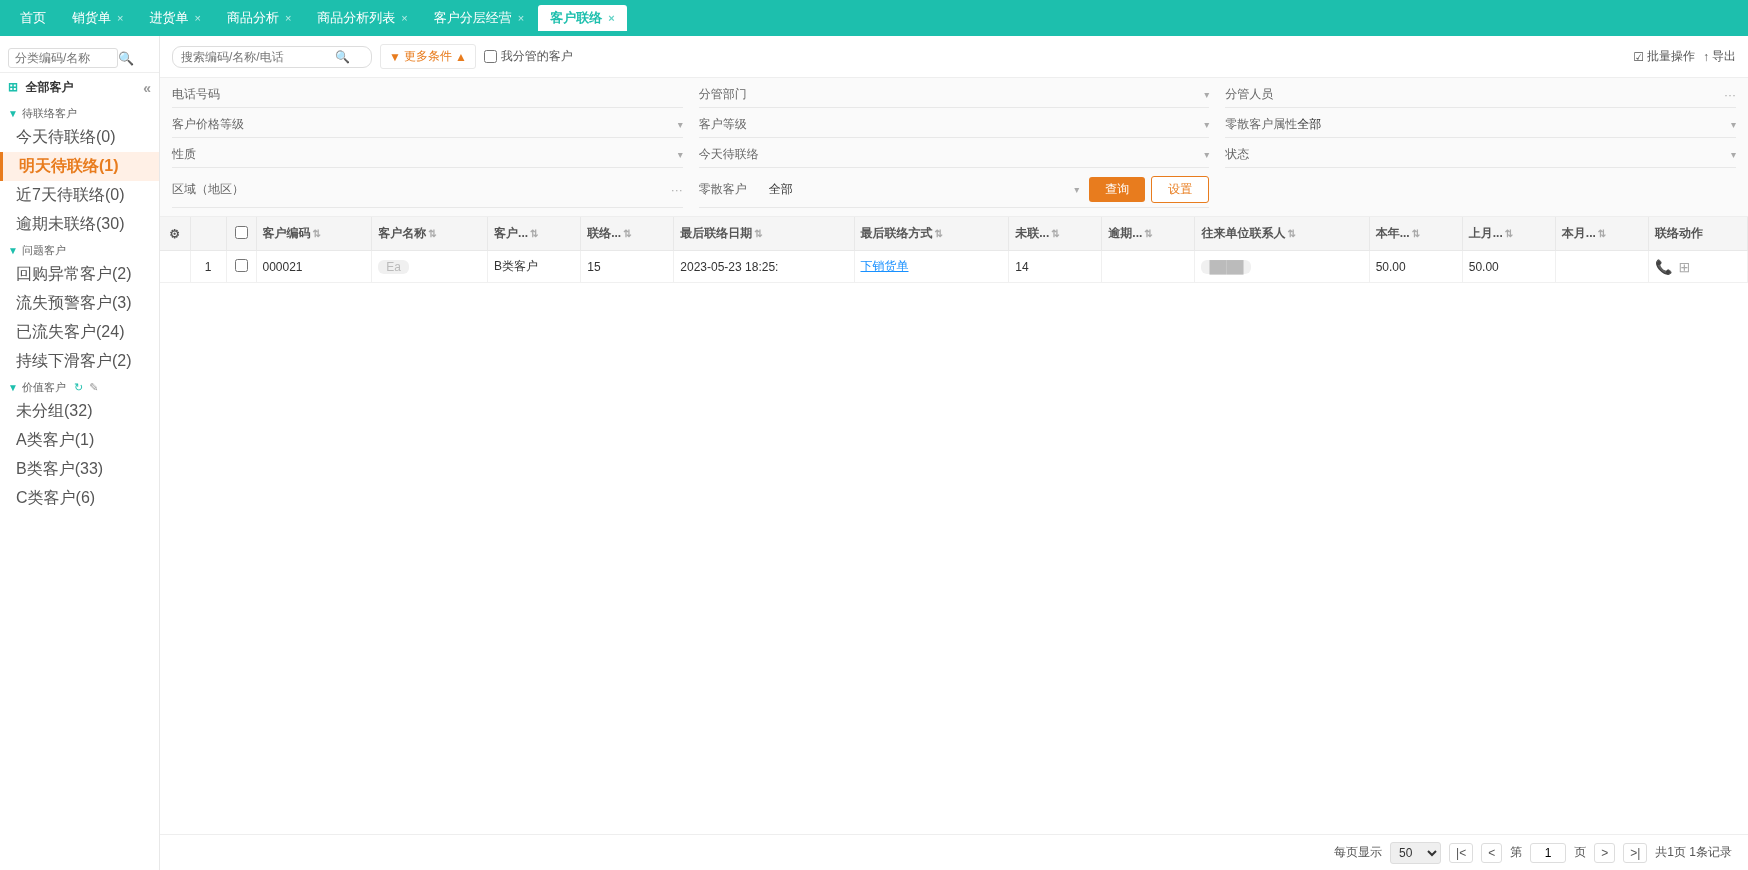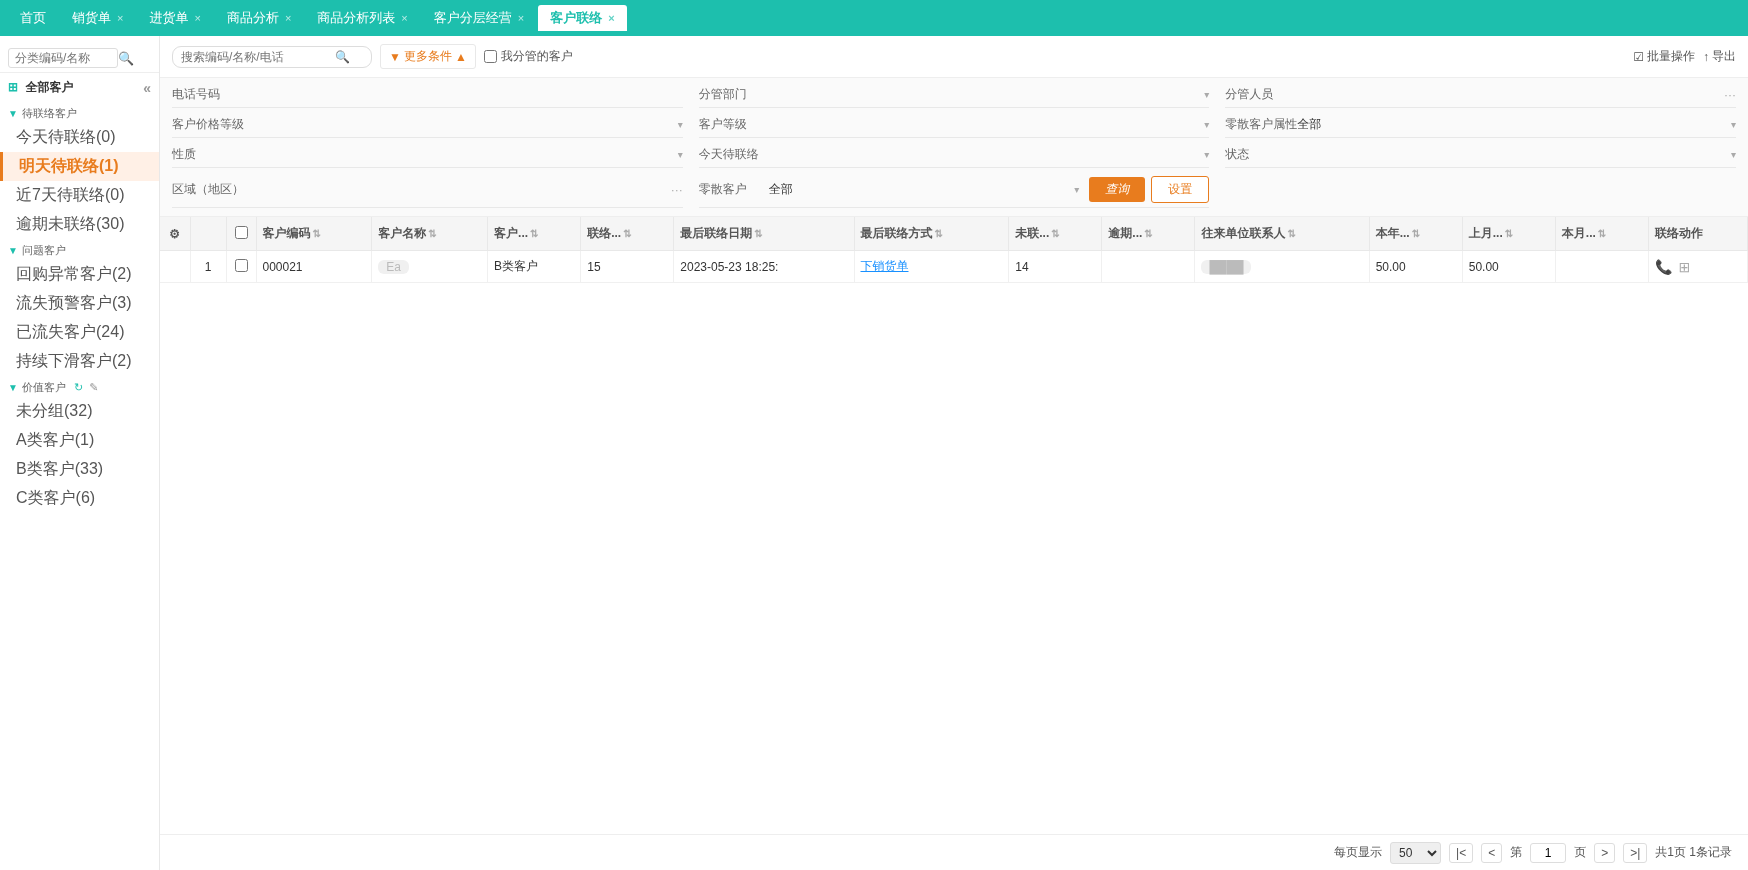--- a/index.html
+++ b/index.html
@@ -191,21 +191,20 @@
     .filter-chevron { color: #aaa; font-size: 10px; }
     .filter-dots { color: #aaa; font-size: 12px; cursor: pointer; }
     .btn-query {
       background: #e87c1e;
       color: #fff;
       border: none;
       border-radius: 3px;
       padding: 4px 16px;
       cursor: pointer;
       font-size: 12px;
-      font-style: italic;
     }
     .btn-set {
       background: #fff;
       color: #e87c1e;
       border: 1px solid #e87c1e;
       border-radius: 3px;
       padding: 4px 16px;
       cursor: pointer;
       font-size: 12px;
     }

